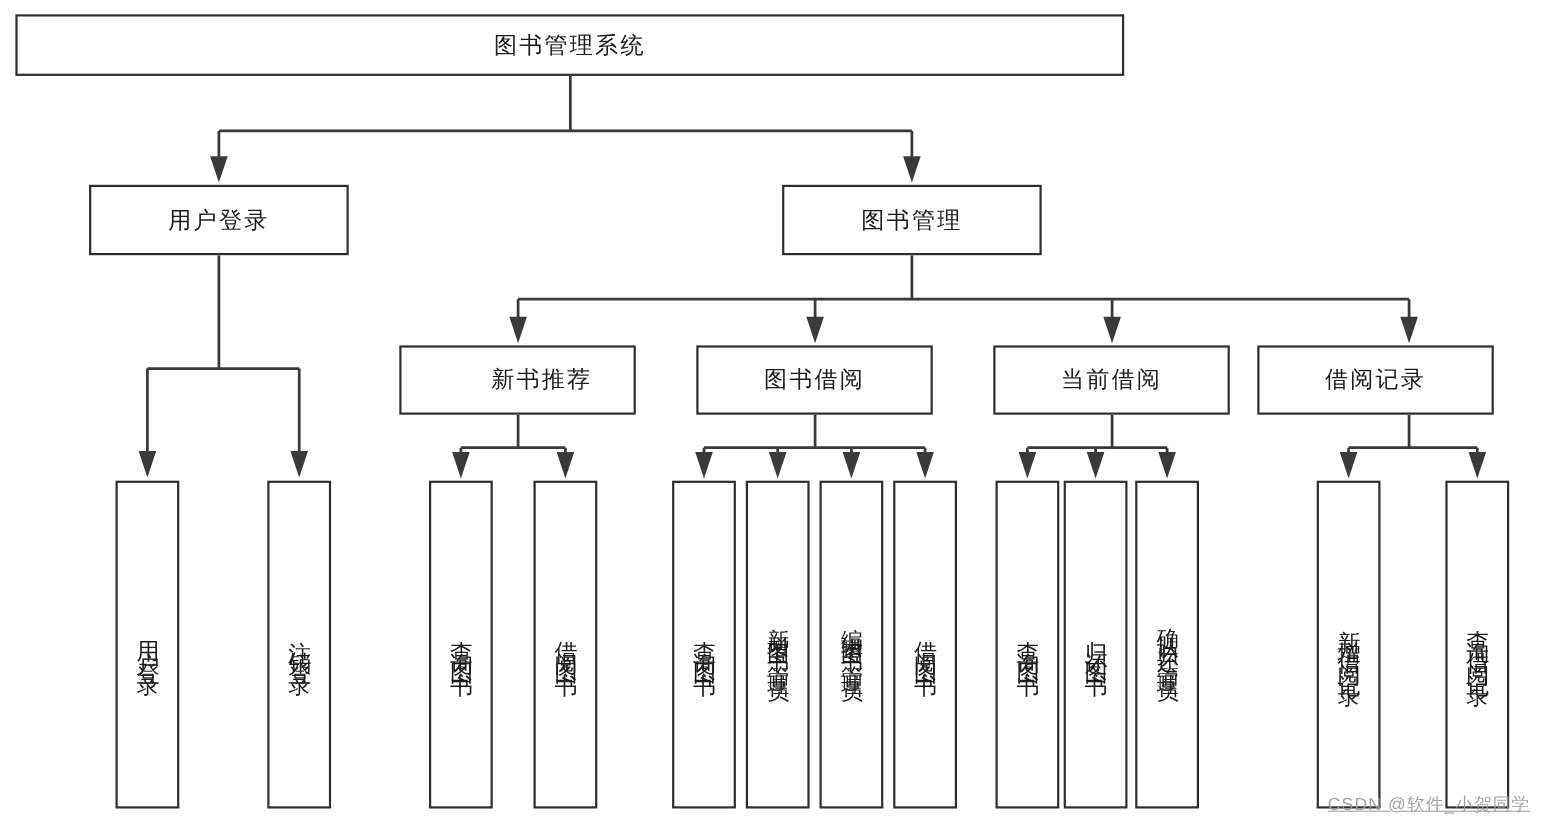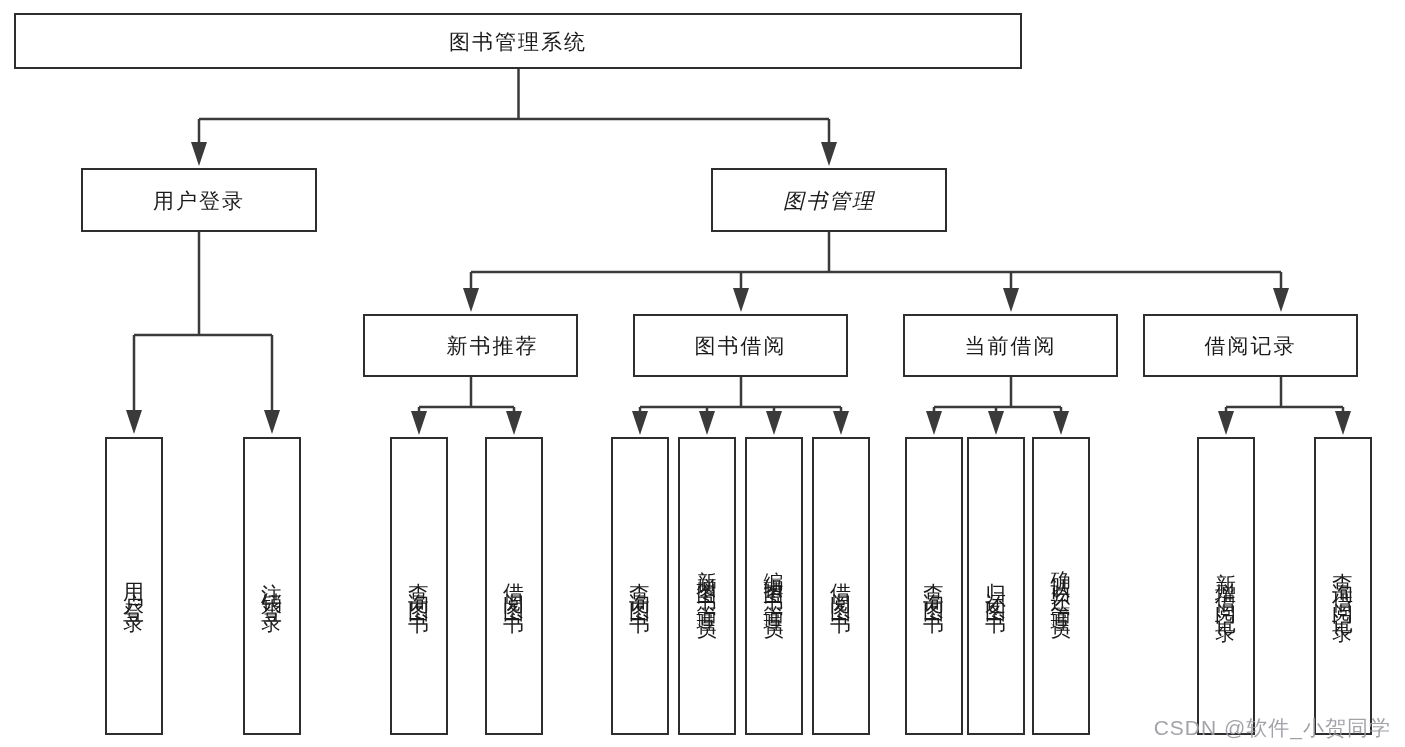--- a/index.html
+++ b/index.html
@@ -46,24 +46,25 @@
   .vbox.tight span {
     font-size: 20px;
     letter-spacing: 7px;
   }
 
   .watermark {
     position: absolute;
     right: 14px;
     bottom: 5px;
     color: #9b9ba2;
-    font-size: 21px;
+    font-size: 16px;
     letter-spacing: 1px;
     z-index: 3;
     opacity: 0.92;
+    text-decoration: underline;
   }
 </style>
 </head>
 <body>
 
 <div class="canvas">
 
   <svg class="connectors" viewBox="0 0 1405 747" xmlns="http://www.w3.org/2000/svg">
     <g stroke="#3a3a3a" stroke-width="2.5" fill="none">
 
@@ -104,21 +105,21 @@
     </g>
   </svg>
 
   <div class="box" style="left:14px; top:13px; width:1008px; height:56px;">
     <span>图书管理系统</span>
   </div>
 
   <div class="box" style="left:81px; top:168px; width:236px; height:64px;">
     <span>用户登录</span>
   </div>
-  <div class="box" style="left:711px; top:168px; width:236px; height:64px;font-style:italic;">
+  <div class="box" style="left:711px; top:168px; width:236px; height:64px;">
     <span>图书管理</span>
   </div>
 
   <div class="box" style="left:363px; top:314px; width:215px; height:63px;padding-left:44px;">
     <span>新书推荐</span>
   </div>
   <div class="box" style="left:903px; top:314px; width:215px; height:63px;">
     <span>当前借阅</span>
   </div>
   <div class="box" style="left:633px; top:314px; width:215px; height:63px;">

